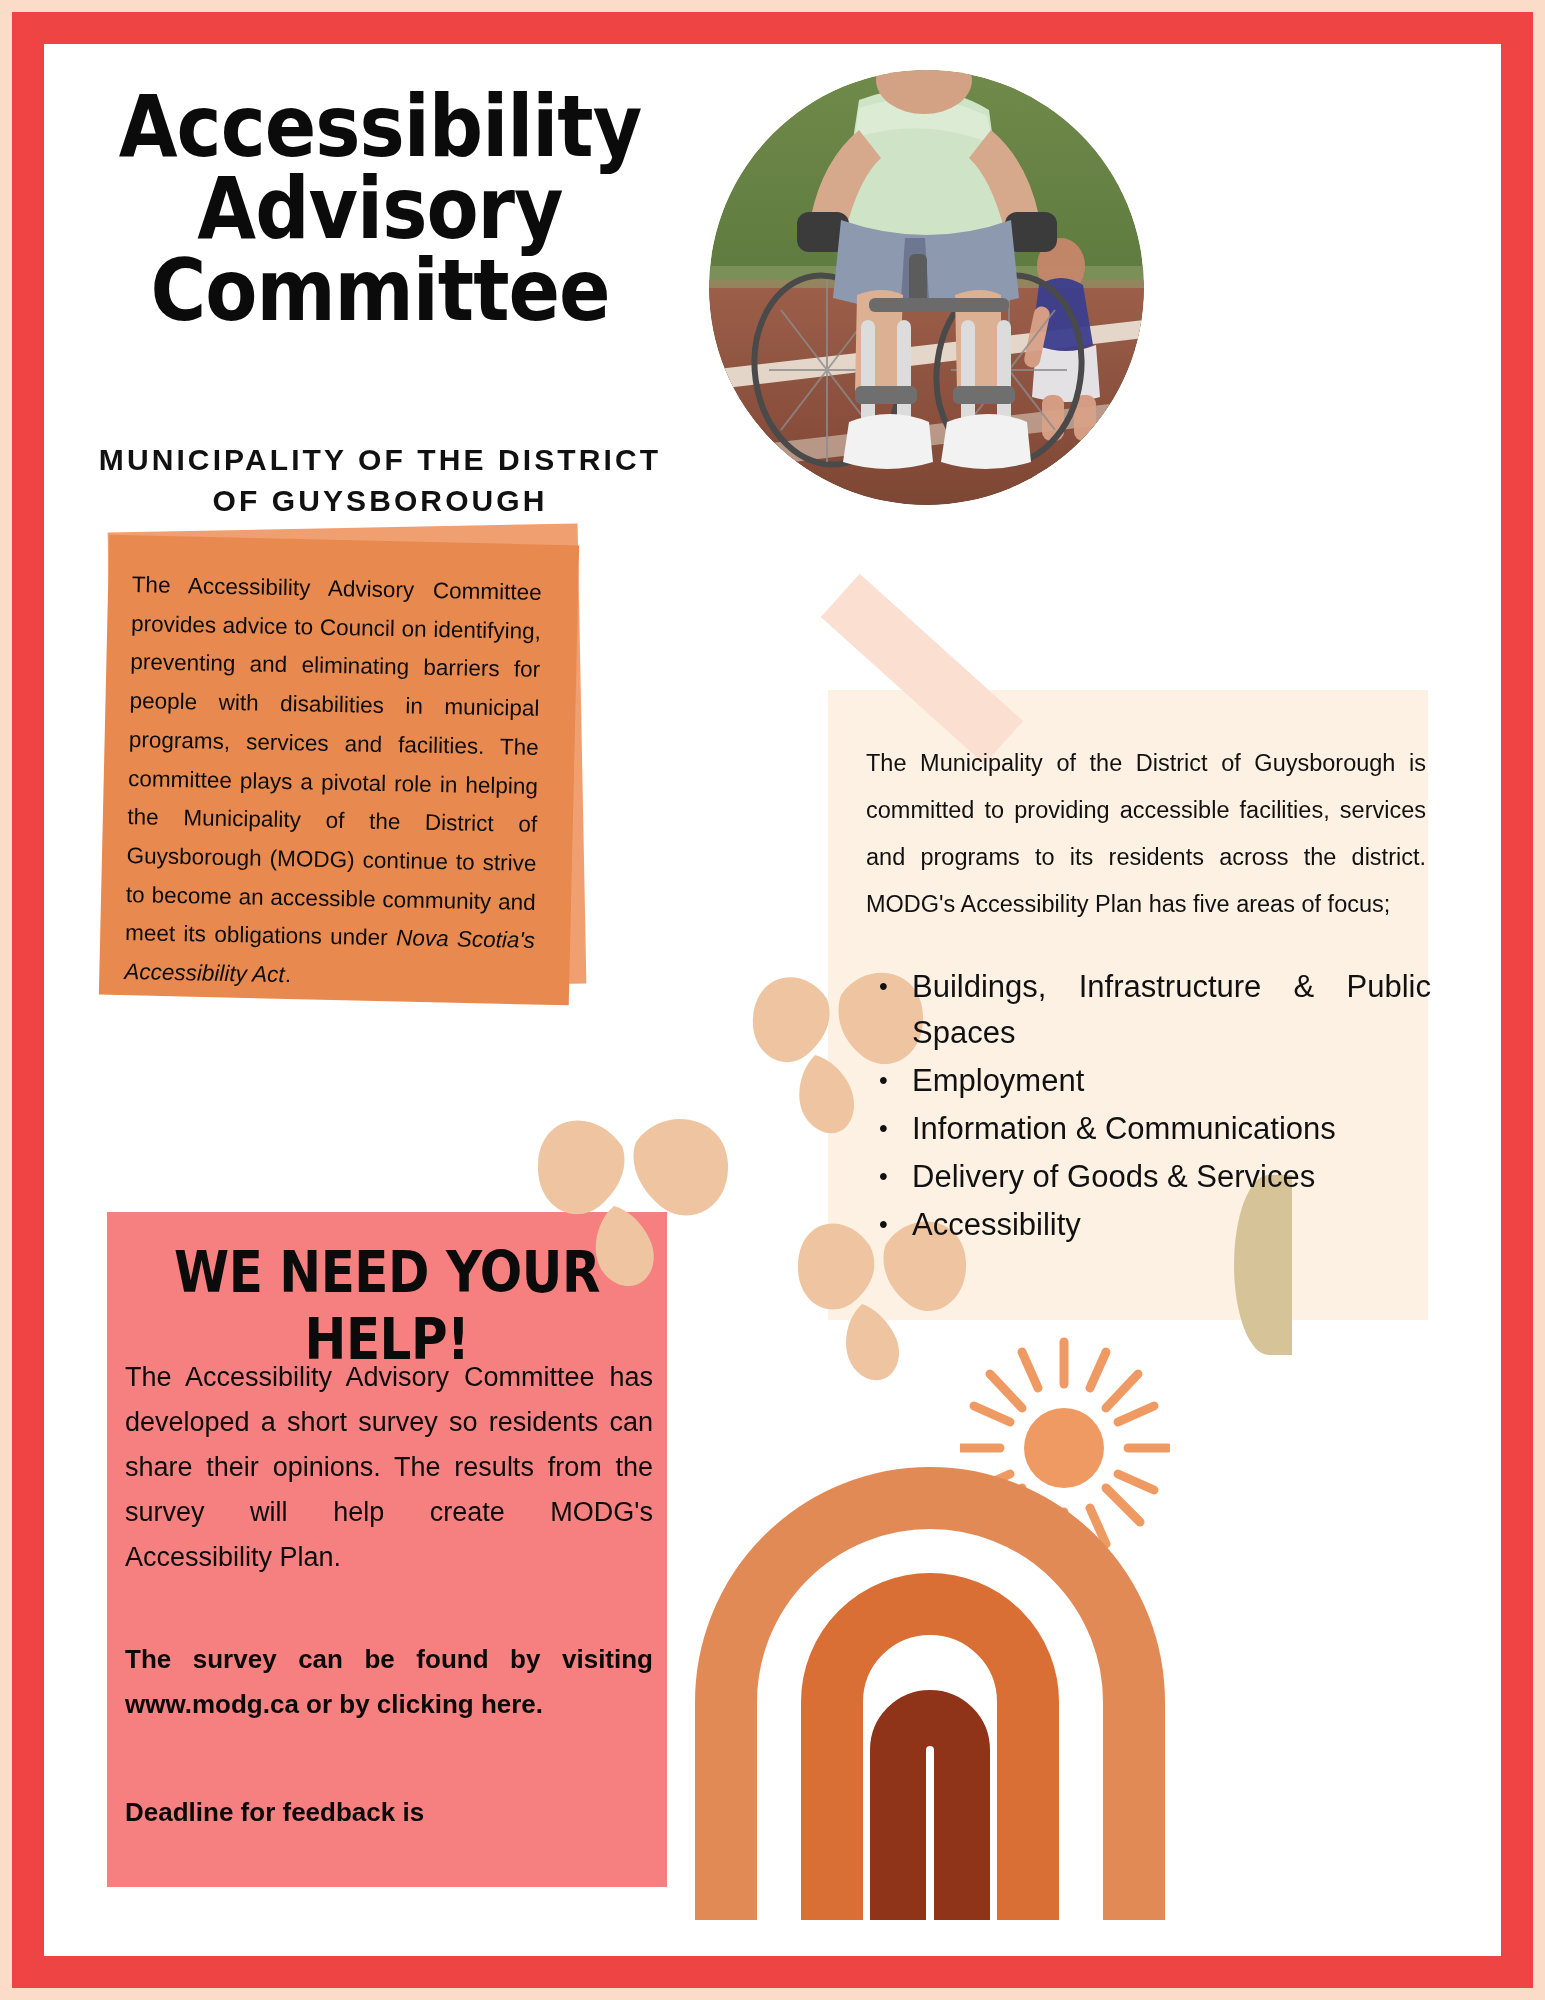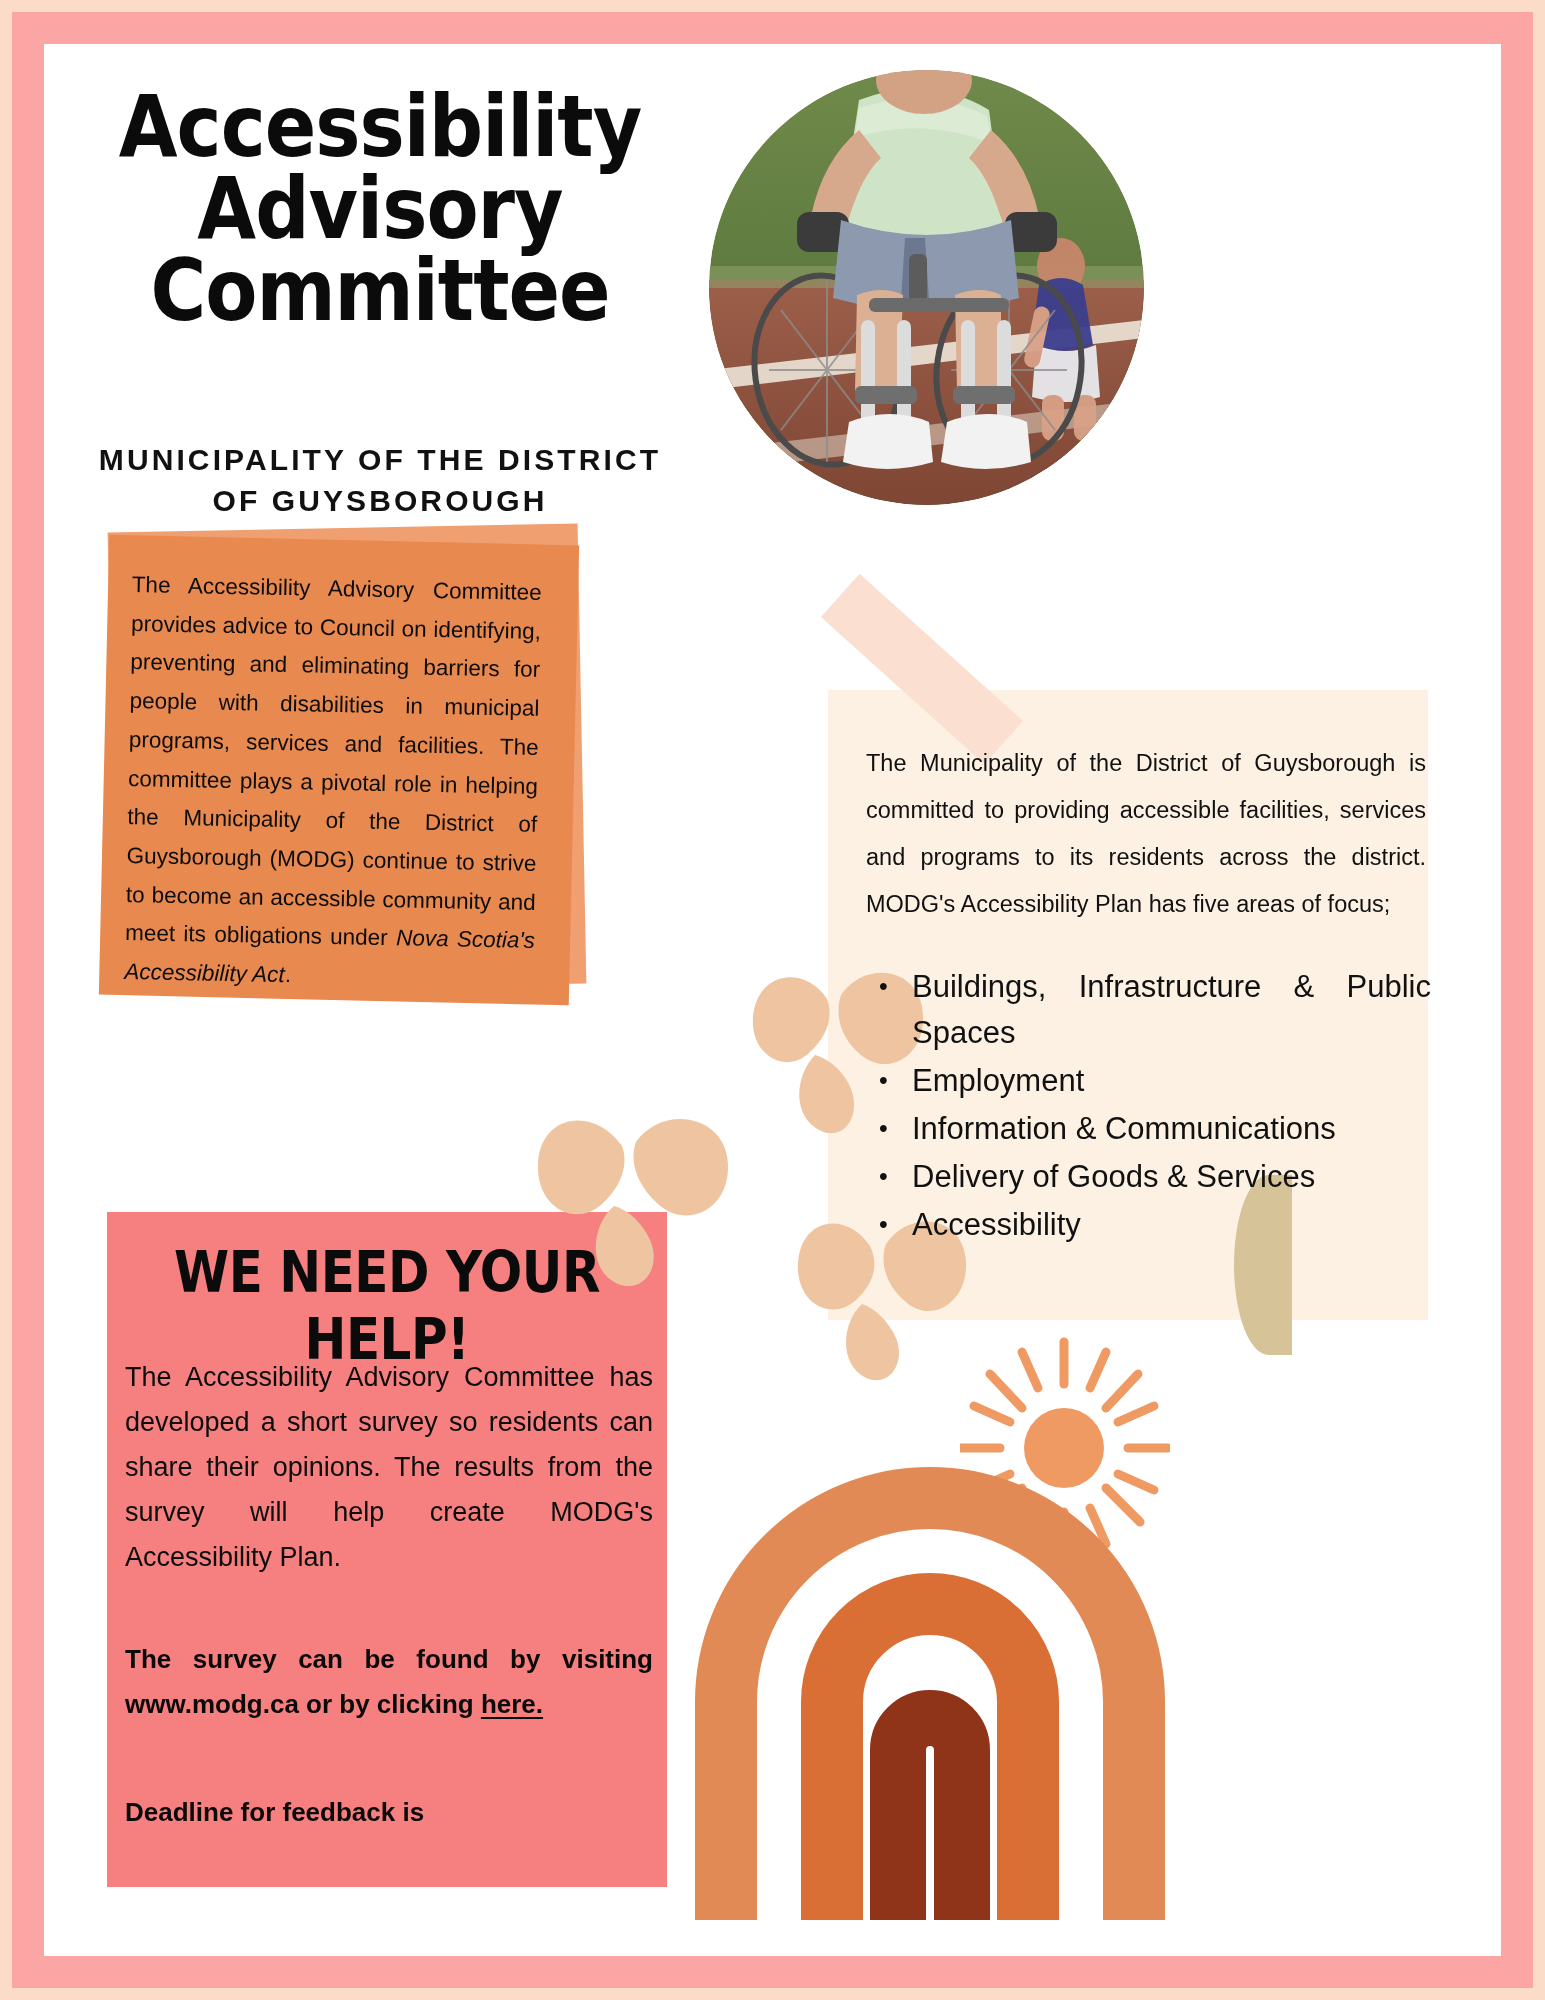--- a/index.html
+++ b/index.html
@@ -9,21 +9,21 @@
     height: 2000px;
     background: #ffffff;
     font-family: "Liberation Sans", sans-serif;
   }
 
   
   .poster {
     position: relative;
     width: 1545px;
     height: 2000px;
-    background: #fca5a5;
+    background: #ef4444;
     overflow: hidden;
   }
   .page-border {
     position: absolute;
     left: 0; top: 0;
     width: 1545px;
     height: 2000px;
     border: 12px solid #fbdcc9;
     pointer-events: none;
     z-index: 60;
@@ -208,21 +208,20 @@
     left: 125px; top: 1637px;
     width: 528px;
     font-size: 26px;
     font-weight: 700;
     line-height: 45px;
     color: #0b0b0b;
     text-align: justify;
     z-index: 13;
   }
   .pink-bold .link {
-    text-decoration: underline;
     text-underline-offset: 4px;
   }
   .pink-deadline {
     position: absolute;
     left: 125px; top: 1790px;
     width: 528px;
     font-size: 26px;
     font-weight: 700;
     line-height: 45px;
     color: #0b0b0b;

